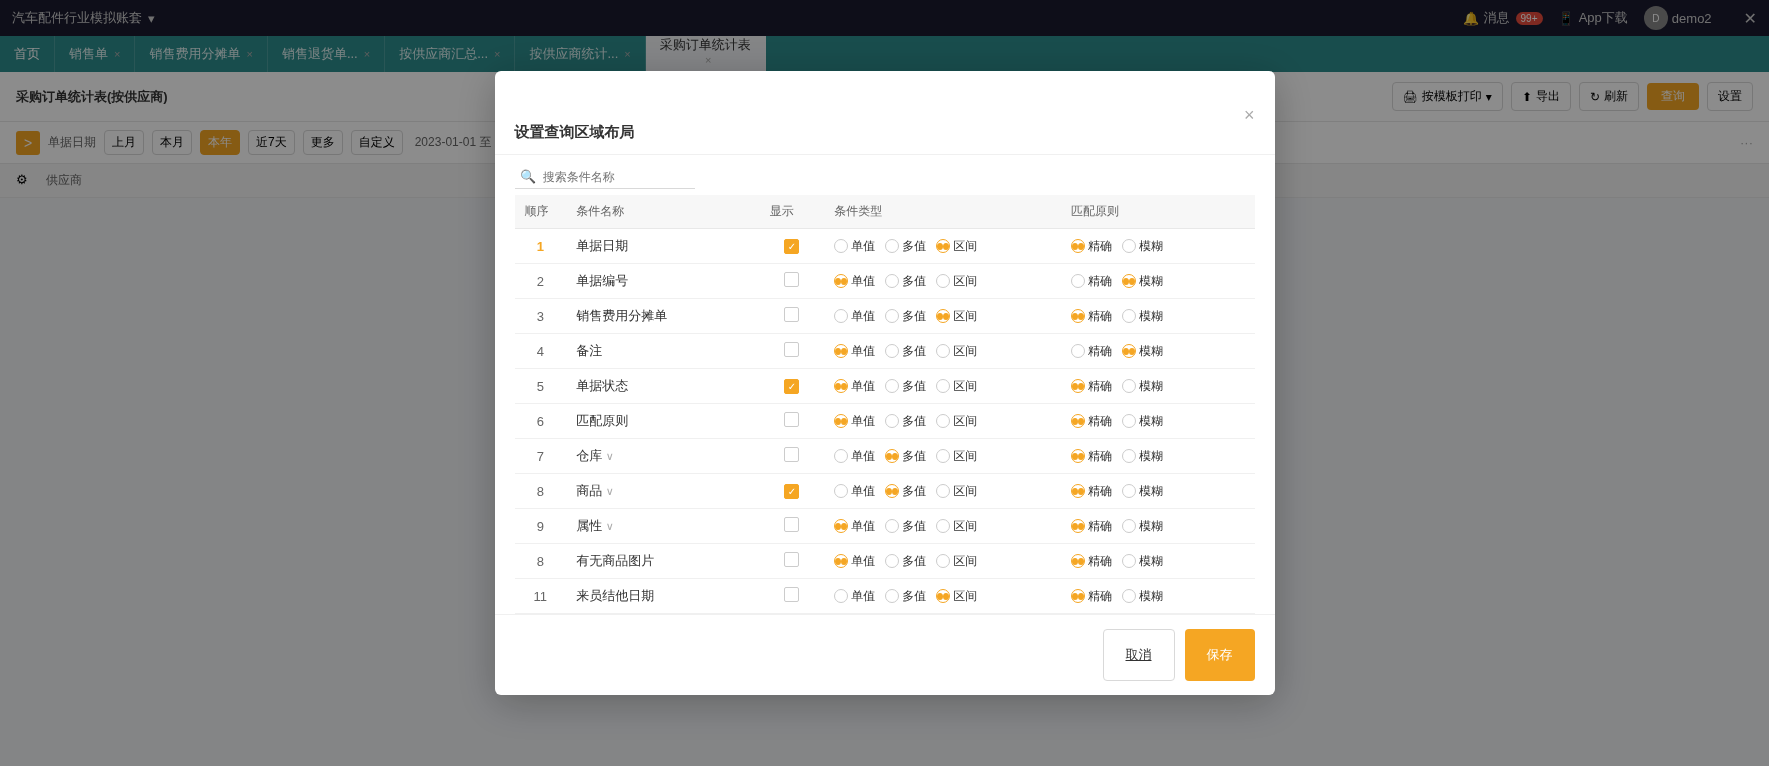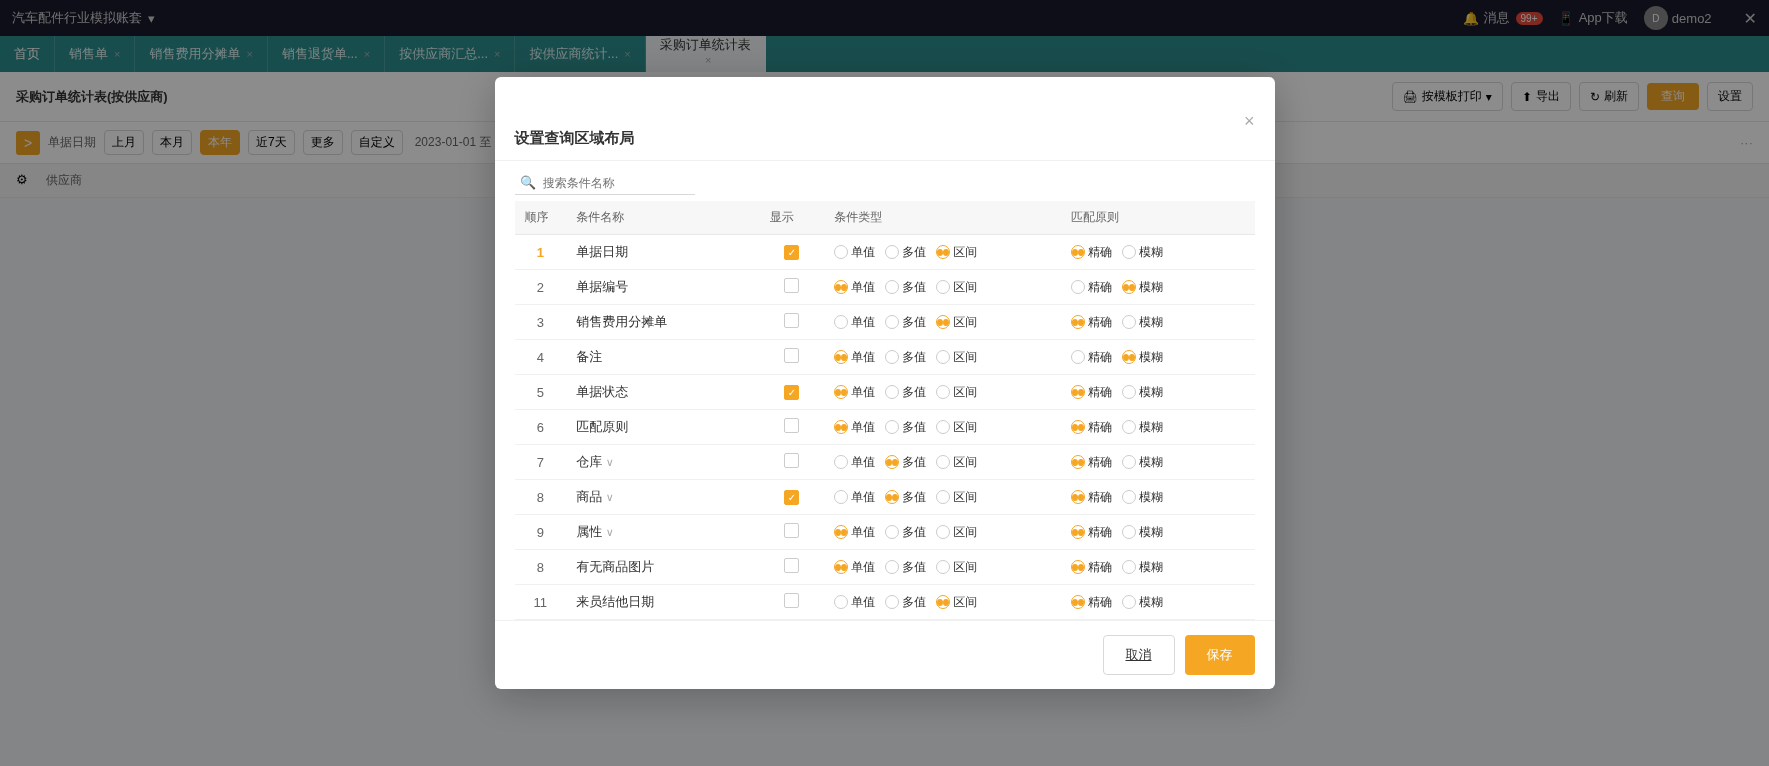--- a/index.html
+++ b/index.html
@@ -207,21 +207,21 @@
     }
 
     
     .modal-footer {
       padding: 14px 20px;
       display: flex;
       justify-content: flex-end;
       gap: 10px;
       border-top: 1px solid #f0f0f0;
     }
-    .btn-cancel { padding: 10px 22px; border: 1px solid #d9d9d9; background: #fff; border-radius: 4px; cursor: pointer; font-size: 13px; color: #333; text-decoration: underline; }
+    .btn-cancel { padding: 16px 22px; border: 1px solid #d9d9d9; background: #fff; border-radius: 4px; cursor: pointer; font-size: 13px; color: #333; text-decoration: underline; }
     .btn-save { padding: 7px 22px; border: none; background: #f5a623; border-radius: 4px; color: #fff; cursor: pointer; font-size: 13px; font-weight: 500; }
 
     
     .modal-body::-webkit-scrollbar { width: 6px; }
     .modal-body::-webkit-scrollbar-track { background: #f5f5f5; }
     .modal-body::-webkit-scrollbar-thumb { background: #ccc; border-radius: 3px; }
 
     .actions-right-close { color: #ccc; cursor: pointer; font-size: 16px; margin-left: 16px; }
   </style>
 </head>

